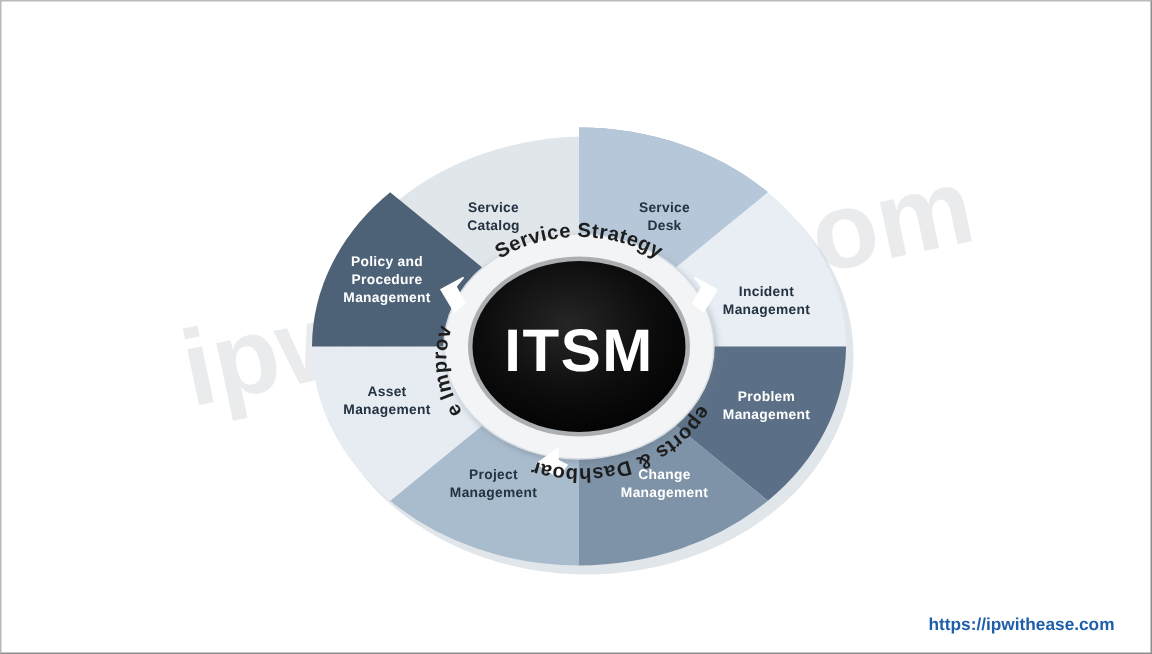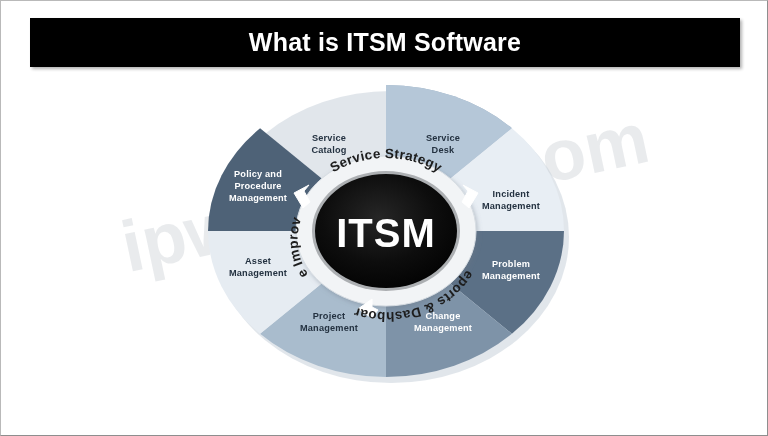--- a/index.html
+++ b/index.html
@@ -106,23 +106,20 @@
     font-weight: bold;
     color: #1f5fa9;
     font-family: "Liberation Sans", sans-serif;
   }
 </style>
 </head>
 <body>
 
 <div id="page">
 
-  <div id="title-banner" style="background: rgb(0, 0, 0);">
-    <span id="title-text" style="color: rgb(255, 255, 255);">What is ITSM Software</span>
-  </div>
 
   <div id="watermark">ipwithease.com</div>
 
   <div id="diagram-wrap">
     <svg id="diagram-svg" viewBox="0 0 400 320">
       <defs>
 
         <path id="arc-top" d="M 112 160 A 88 73 0 0 1 288 160" fill="none"></path>
         <path id="arc-right" d="M 282 196 A 88 73 0 0 1 168 236" fill="none"></path>
         <path id="arc-left" d="M 124 206 A 88 73 0 0 1 116 146" fill="none"></path>
@@ -207,14 +204,15 @@
       </g>
 
       <g>
         <ellipse cx="200" cy="160" rx="74" ry="60" fill="#2a2f34" opacity="0.35"></ellipse>
         <ellipse cx="200" cy="160" rx="71" ry="57" fill="url(#coreGrad)"></ellipse>
         <text id="core-text" x="200" y="176">ITSM</text>
       </g>
     </svg>
   </div>
 
+  <div id="footer-url" style="color: rgb(31, 95, 169);">https://ipwithease.com</div>
 
 </div>
 
 </body></html>

